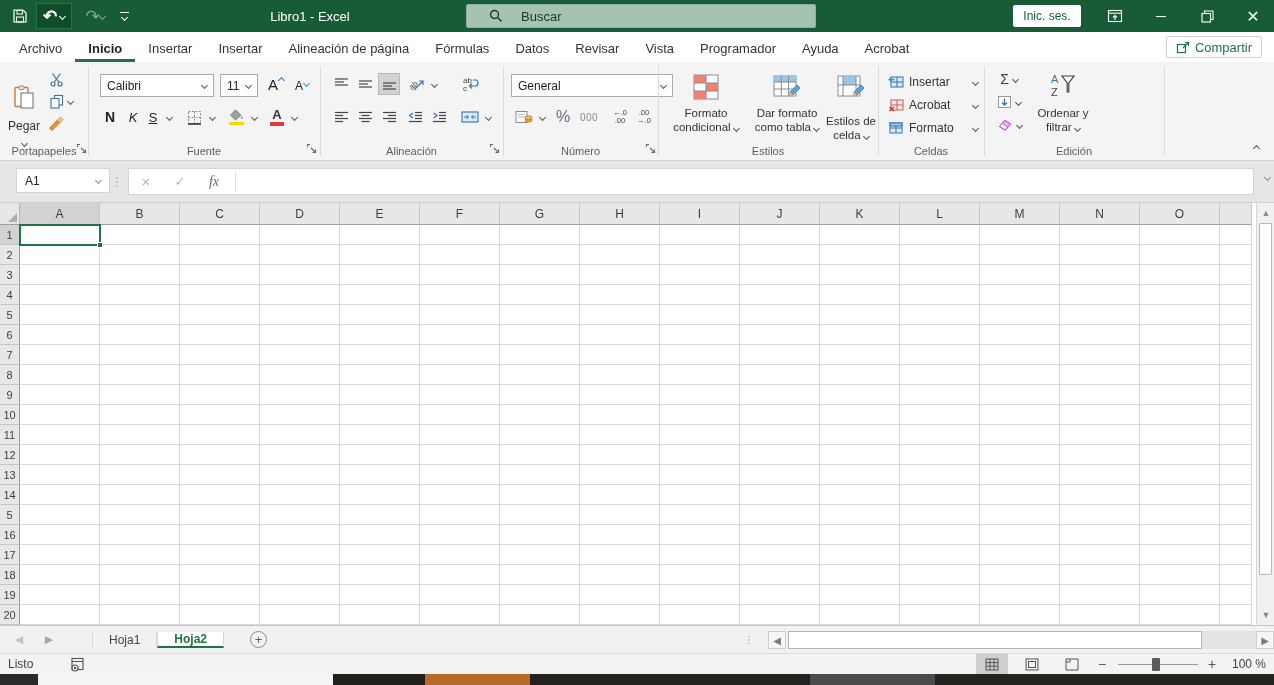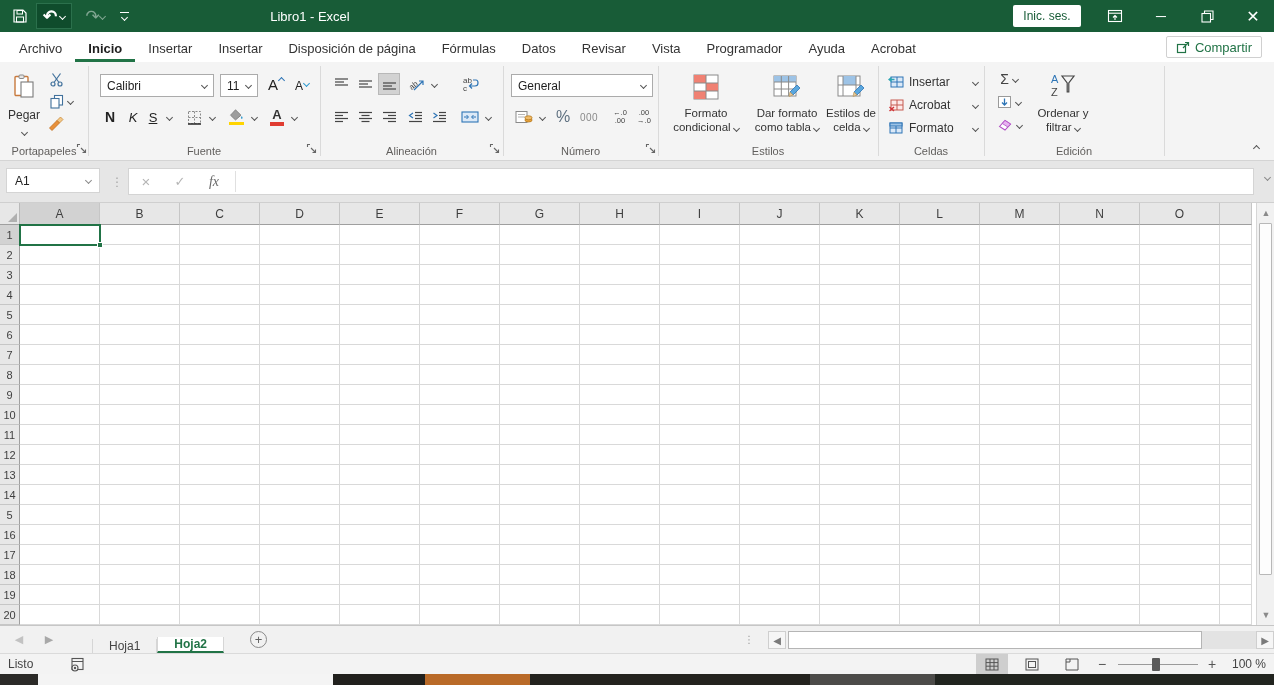--- a/index.html
+++ b/index.html
@@ -39,21 +39,21 @@
   .combo .chev{margin-left:auto}
   .ribtn{position:absolute;display:flex;align-items:center;justify-content:center}
   .pressed{background:#d2d2d2;border:1px solid #b8b8b8}
   .biglabel{font-size:11.5px;color:#333;text-align:center;line-height:14px;white-space:nowrap}
   .cellrow{position:absolute;display:flex;align-items:center;gap:5px;font-size:12px;color:#333;height:20px}
   .fontletter{font-size:14px;color:#222}
   .decicon{font-size:7.5px;line-height:8px;color:#444;text-align:center;white-space:pre}
 
   
   .formularow{position:relative;height:42px;flex:0 0 42px;background:#e6e6e6;border-bottom:1px solid #cfcfcf}
-  .namebox{position:absolute;left:6px;top:7px;width:94px;height:25px;background:#fff;border:1px solid #d4d4d4;display:flex;align-items:center;padding:8px 8px;font-size:12px;color:#222}
+  .namebox{position:absolute;left:16px;top:7px;width:94px;height:25px;background:#fff;border:1px solid #d4d4d4;display:flex;align-items:center;padding:8px 8px;font-size:12px;color:#222}
   .fb-dots{position:absolute;left:111px;top:7px;height:27px;display:flex;align-items:center;color:#a6a6a6;font-size:12px;letter-spacing:0}
   .fb-strip{position:absolute;left:128px;top:7px;width:1126px;height:27px;background:#fff;border:1px solid #d4d4d4;display:flex;align-items:center}
   .fb-btn{width:34px;text-align:center;color:#b5b5b5;font-size:13px}
   .fb-fx{font-family:"Liberation Serif",serif;font-style:italic;color:#6a6a6a;font-size:14px}
   .fb-sep{width:1px;height:21px;background:#e0e0e0;margin:0 4px}
   .fb-expand{position:absolute;right:4px;top:14px}
 
   
   .gridarea{position:relative;height:422px;flex:0 0 422px;background:#fff}
   .colheaders{display:flex;height:22px}
@@ -70,21 +70,21 @@
   .gcell.partial{width:32px}
   .sel{position:absolute;border:2px solid #217346;pointer-events:auto}
   .sel .handle{position:absolute;right:-4px;bottom:-4px;width:6px;height:6px;background:#217346;border:1px solid #fff}
   .vscroll{position:absolute;right:0;top:0;width:18px;height:422px;background:#f1f1f1;border-left:1px solid #d6d6d6}
   .vs-btn{position:absolute;left:1px;width:16px;height:16px;display:flex;align-items:center;justify-content:center;color:#8a8a8a;font-size:9px}
   .vs-thumb{position:absolute;left:2px;top:20px;width:13px;height:352px;background:#fdfdfd;border:1px solid #b8b8b8;border-radius:1px}
 
   
   .sheetbar{position:relative;height:28px;flex:0 0 28px;background:#f1f1f1;border-top:1px solid #c6c6c6;display:flex;align-items:stretch}
   .nav{width:30px;display:flex;align-items:center;justify-content:center;color:#a8a8a8;font-size:11px}
-  .sheettabs{display:flex;align-items:flex-end;margin-left:28px}
+  .sheettabs{display:flex;align-items:center;margin-left:28px}
   .stab{padding:0 16px;display:flex;align-items:center;font-size:12px;color:#444;border-right:1px solid #d6d6d6;border-left:1px solid #d6d6d6}
   .stab.active{background:#fff;color:#217346;font-weight:bold;border-bottom:2px solid #217346}
   .newsheet{width:17px;height:17px;border:1px solid #8a8a8a;border-radius:50%;color:#5f5f5f;display:flex;align-items:center;justify-content:center;font-size:13px;margin:auto 0 auto 26px;line-height:1}
   .hscroll{position:absolute;right:0;top:1px;height:26px;left:744px;display:flex;align-items:center}
   .hs-dots{color:#9a9a9a;font-size:10px;letter-spacing:0;line-height:4px;margin-right:14px}
   .hs-btn{width:18px;height:18px;display:flex;align-items:center;justify-content:center;color:#7a7a7a;font-size:10px;background:#f6f6f6;border:1px solid #cfcfcf}
   .hs-thumb{width:414px;height:18px;background:#fff;border:1px solid #b5b5b5;margin-left:2px}
   .hs-track{flex:1;height:18px;background:#e3e3e3}
 
   
@@ -124,20 +124,27 @@
       <span style="font-size:17px">↷</span>
         <span class="chev w"></span>
     </div>
     <div class="tb-btn" style="left:114px;width:20px">
       <span class="qat-custom">
           <span class="bar"></span>
           <span class="chev w"></span>
         </span>
     </div>
     <div class="tb-title">Libro1  -  Excel</div>
+    <div class="searchbox">
+      <svg width="14" height="14" viewBox="0 0 14 14">
+          <circle cx="5.5" cy="5.5" r="4" fill="none" stroke="#123c25" stroke-width="1.4"></circle>
+          <line x1="8.6" y1="8.6" x2="12.5" y2="12.5" stroke="#123c25" stroke-width="1.4"></line>
+        </svg>
+      <span>Buscar</span>
+    </div>
     <div class="signin">Inic. ses.</div>
     <div class="winctl" style="left:1098px">
       <svg width="16" height="16" viewBox="0 0 16 16">
           <rect x="1.5" y="2.5" width="13" height="11" fill="none" stroke="#fff" stroke-width="1.1"></rect>
           <line x1="1.5" y1="5.2" x2="14.5" y2="5.2" stroke="#fff" stroke-width="1.1"></line>
           <path d="M8 12 V8 M6 9.5 L8 7.5 L10 9.5" fill="none" stroke="#fff" stroke-width="1.1"></path>
         </svg>
     </div>
     <div class="winctl" style="left:1144px">
         <span>─</span>
@@ -152,41 +159,41 @@
         <span style="font-size:16px">✕</span>
       </div>
   </div>
 
   <div class="tabrow">
     <div class="tabs">
         <div class="rtab">Archivo</div>
         <div class="rtab active">Inicio</div>
         <div class="rtab">Insertar</div>
         <div class="rtab">Insertar</div>
-        <div class="rtab">Disposición de página</div>
+        <div class="rtab">Alineación de página</div>
         <div class="rtab">Fórmulas</div>
         <div class="rtab">Datos</div>
         <div class="rtab">Revisar</div>
         <div class="rtab">Vista</div>
         <div class="rtab">Programador</div>
         <div class="rtab">Ayuda</div>
         <div class="rtab">Acrobat</div>
       </div>
     <div class="share-btn">
       <svg width="14" height="14" viewBox="0 0 14 14">
           <rect x="1.5" y="4.5" width="8" height="8" fill="none" stroke="#217346" stroke-width="1.2"></rect>
           <path d="M7 8 L12 3 M9 2.5 H12.5 V6" fill="none" stroke="#217346" stroke-width="1.2"></path>
         </svg>
       <span>Compartir</span>
     </div>
   </div>
 
   <div class="ribbon">
 
-    <div class="ribtn" style="left:4px;top:6px;width:40px;height:72px;flex-direction:column;gap:8px">
+    <div class="ribtn" style="left:4px;top:17px;width:40px;height:72px;flex-direction:column;gap:8px">
       <svg width="24" height="26" viewBox="0 0 24 26">
           <rect x="3" y="2.5" width="13" height="19" rx="1" fill="#fff" stroke="#c87a3e" stroke-width="1.4"></rect>
           <rect x="7" y="1" width="5" height="3.5" rx="1" fill="#e6e6e6" stroke="#8a8a8a" stroke-width="1"></rect>
           <rect x="9" y="8" width="12" height="15" fill="#fff" stroke="#7a7a7a" stroke-width="1.1"></rect>
         </svg>
       <span style="font-size:12px;color:#333">Pegar</span>
       <span class="chev"></span>
     </div>
     <div class="ribtn" style="left:46px;top:8px;width:20px;height:18px">
       <svg width="15" height="15" viewBox="0 0 15 15">
@@ -377,21 +384,21 @@
     <div class="ribtn" style="left:482px;top:44px;width:13px;height:22px">
         <span class="chev"></span>
       </div>
     <svg class="launcher" style="left:489px" viewBox="0 0 12 12">
         <path d="M4 1.5 H1.5 V4" fill="none" stroke="#666" stroke-width="1.1"></path>
         <path d="M5 5 L9.5 9.5 M9.5 6.5 V9.5 H6.5" fill="none" stroke="#666" stroke-width="1.1"></path>
       </svg>
     <div class="grplabel" style="left:320px;width:183px">Alineación</div>
     <div class="grp-div" style="left:503px"></div>
 
-    <div class="combo" style="left:511px;top:12px;width:142px">
+    <div class="combo" style="left:511px;top:12px;width:162px">
       <span>General</span>
         <span class="chev"></span>
     </div>
     <div class="ribtn" style="left:512px;top:44px;width:24px;height:22px">
       <svg width="18" height="16" viewBox="0 0 18 16">
           <rect x="1" y="2.5" width="11" height="11" fill="#fff" stroke="#8a8a8a" stroke-width="1"></rect>
           <line x1="3" y1="5.5" x2="10" y2="5.5" stroke="#b5b5b5"></line>
           <line x1="3" y1="8" x2="10" y2="8" stroke="#b5b5b5"></line>
           <ellipse cx="13.5" cy="11" rx="3.6" ry="2" fill="#e8a33d" stroke="#b57a20" stroke-width=".8"></ellipse>
           <ellipse cx="13.5" cy="8.8" rx="3.6" ry="2" fill="#f0bc6a" stroke="#b57a20" stroke-width=".8"></ellipse>
@@ -436,21 +443,21 @@
       <div class="biglabel" style="margin-top:4px"><span>Dar formato</span><br><span>como tabla</span> <span class="chev"></span></div>
     </div>
     <div class="ribtn" style="left:824px;top:6px;width:54px;height:84px;flex-direction:column;justify-content:flex-start">
       <svg width="30" height="30" viewBox="0 0 30 30" style="margin-top:4px">
           <rect x="2" y="4" width="22" height="20" fill="#fff" stroke="#8a8a8a"></rect>
           <rect x="7" y="4" width="13" height="9" fill="#9dc3e6"></rect>
           <path d="M2 13 H24 M7 4 V24 M20 4 V24" stroke="#8a8a8a" fill="none"></path>
           <path d="M18 20 L25 13 L28 16 L21 23 Z" fill="#5aa7de" stroke="#2e75b6" stroke-width=".8"></path>
           <path d="M17 24.5 L18 20 L21 23 Z" fill="#e8c89a" stroke="#b5975f" stroke-width=".7"></path>
         </svg>
-      <div class="biglabel" style="margin-top:4px"><span>Estilos de</span><br><span>celda</span> <span class="chev"></span></div>
+      <div class="biglabel" style="margin-top:12px"><span>Estilos de</span><br><span>celda</span> <span class="chev"></span></div>
     </div>
     <div class="grplabel" style="left:658px;width:220px">Estilos</div>
     <div class="grp-div" style="left:878px"></div>
 
     <div class="cellrow" style="left:888px;top:10px;width:90px">
       <svg width="16" height="14" viewBox="0 0 16 14">
           <rect x="3" y="2" width="12" height="10" fill="#dce9f7" stroke="#2e75b6"></rect>
           <line x1="9" y1="2" x2="9" y2="12" stroke="#2e75b6"></line>
           <line x1="3" y1="7" x2="15" y2="7" stroke="#2e75b6"></line>
           <path d="M6.5 4.5 H1.5 M3.5 2.5 L1 4.5 L3.5 6.5" fill="none" stroke="#2ba5b4" stroke-width="1.3"></path>

